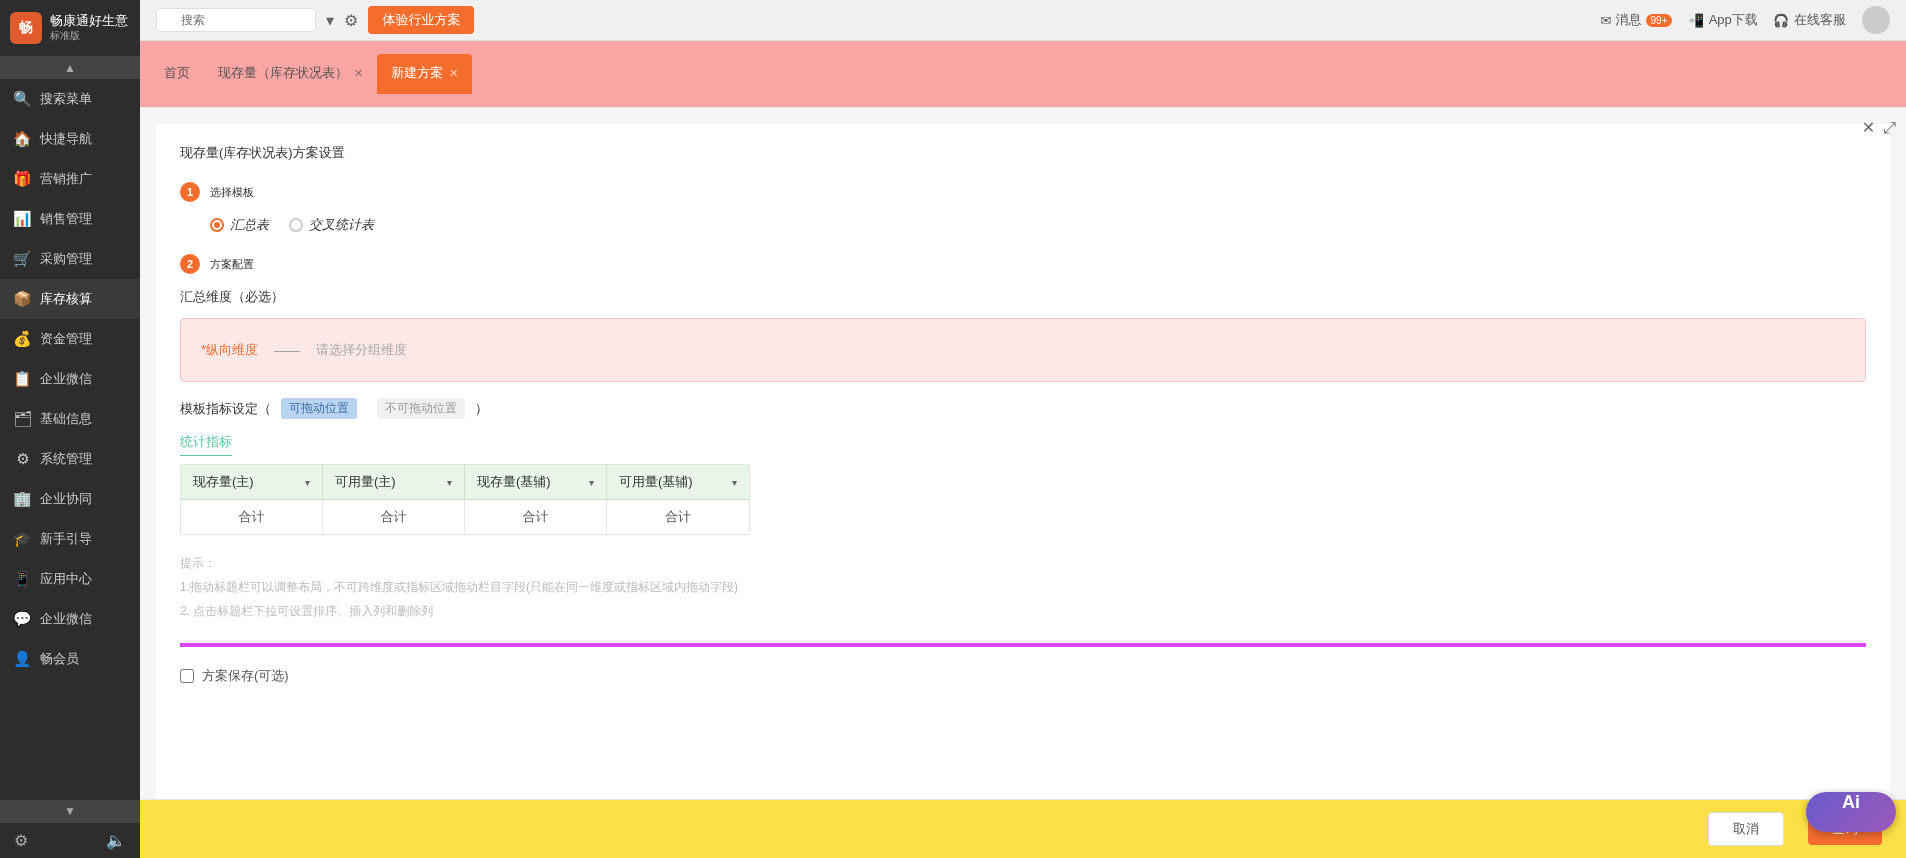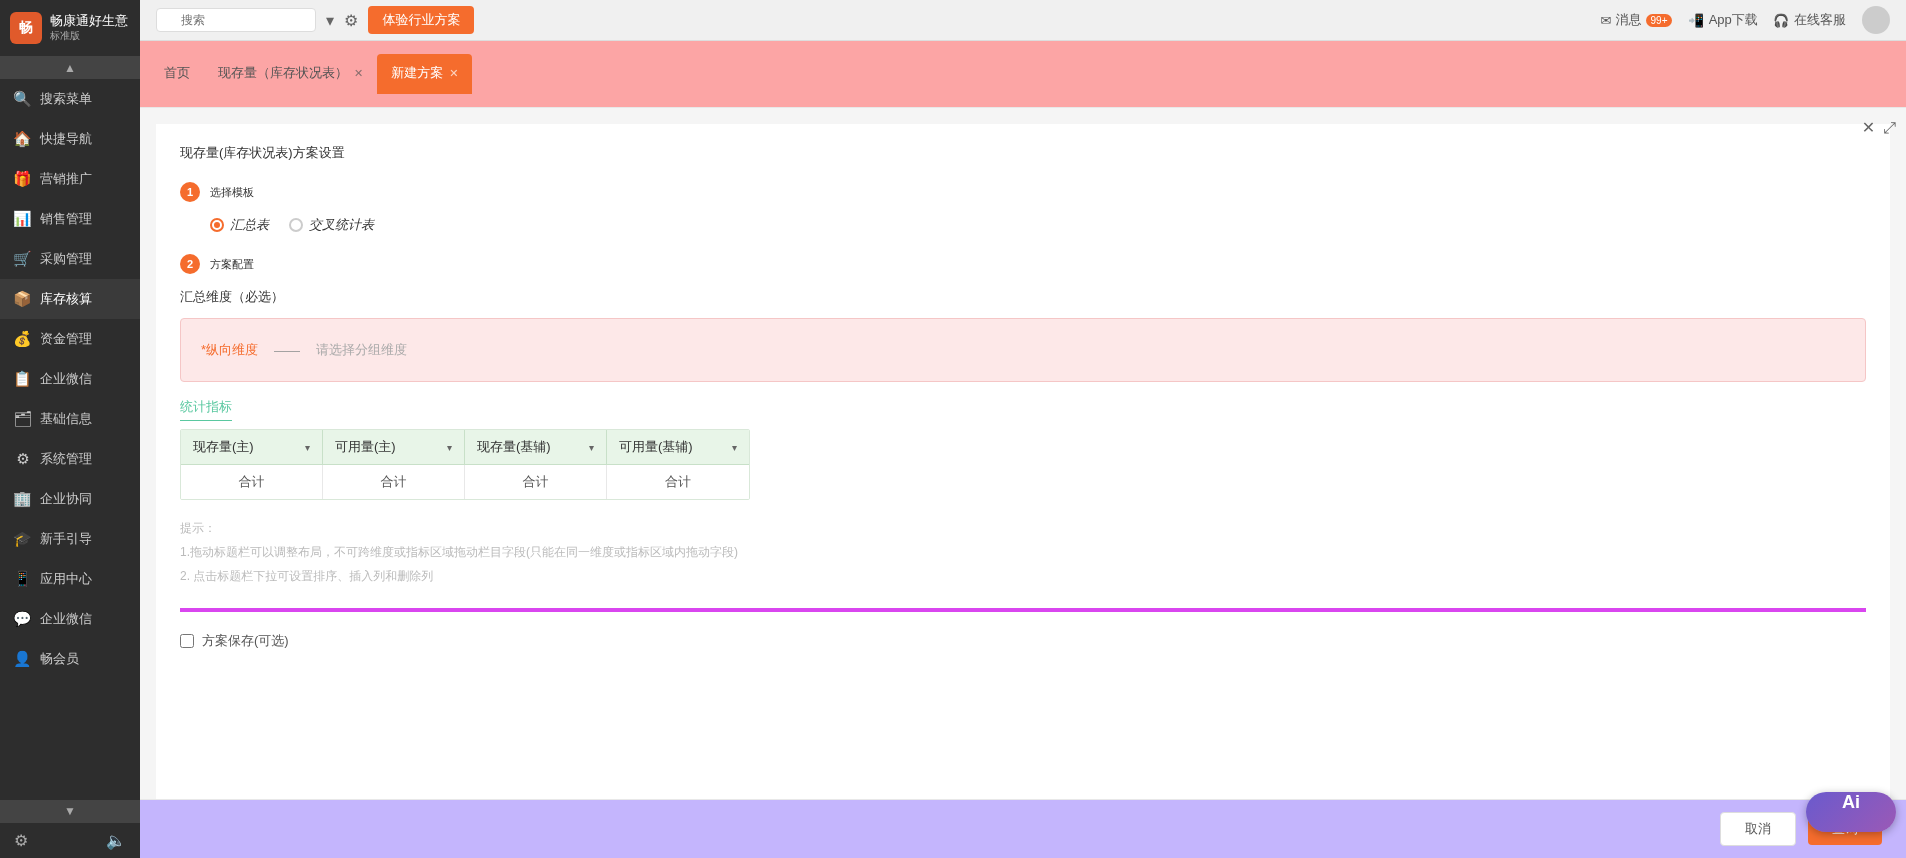--- a/index.html
+++ b/index.html
@@ -264,23 +264,23 @@
     }
     .save-checkbox {
       width: 14px; height: 14px;
       border: 1px solid #ccc;
       cursor: pointer;
     }
     .save-label { font-size: 13px; color: #555; }
 
     
     .action-bar {
-      display: flex; justify-content: flex-end; align-items: center; gap: 12px;
+      display: flex; justify-content: flex-end; align-items: center; gap: 24px;
       padding: 12px 24px;
-      background: #c4b5fd;
+      background: #fde047;
       border-top: 1px solid #e8e8e8;
       flex-shrink: 0;
     }
     .btn-cancel {
       padding: 7px 24px;
       border: 1px solid #ddd;
       background: white;
       border-radius: 4px;
       font-size: 13px;
       color: #555;
@@ -496,20 +496,27 @@
           </div>
           <div class="dimension-box">
             <div class="dimension-row">
               <span class="dimension-label">*纵向维度</span>
               <span class="dimension-dash">——</span>
               <span class="dimension-placeholder">请选择分组维度</span>
             </div>
           </div>
         </div>
 
+        <div class="indicator-settings">
+          <span>模板指标设定（</span>
+          <span class="draggable-badge">可拖动位置</span>
+          <span> </span>
+          <span class="not-draggable-badge">不可拖动位置</span>
+          <span>）</span>
+        </div>
 
         <div class="stats-section">
           <div class="stats-label">统计指标</div>
           <div class="stats-table">
             <div class="stats-header">
               <div class="stats-header-cell">
                 <span>现存量(主)</span>
                 <span class="chevron-down">▾</span>
               </div>
               <div class="stats-header-cell">

